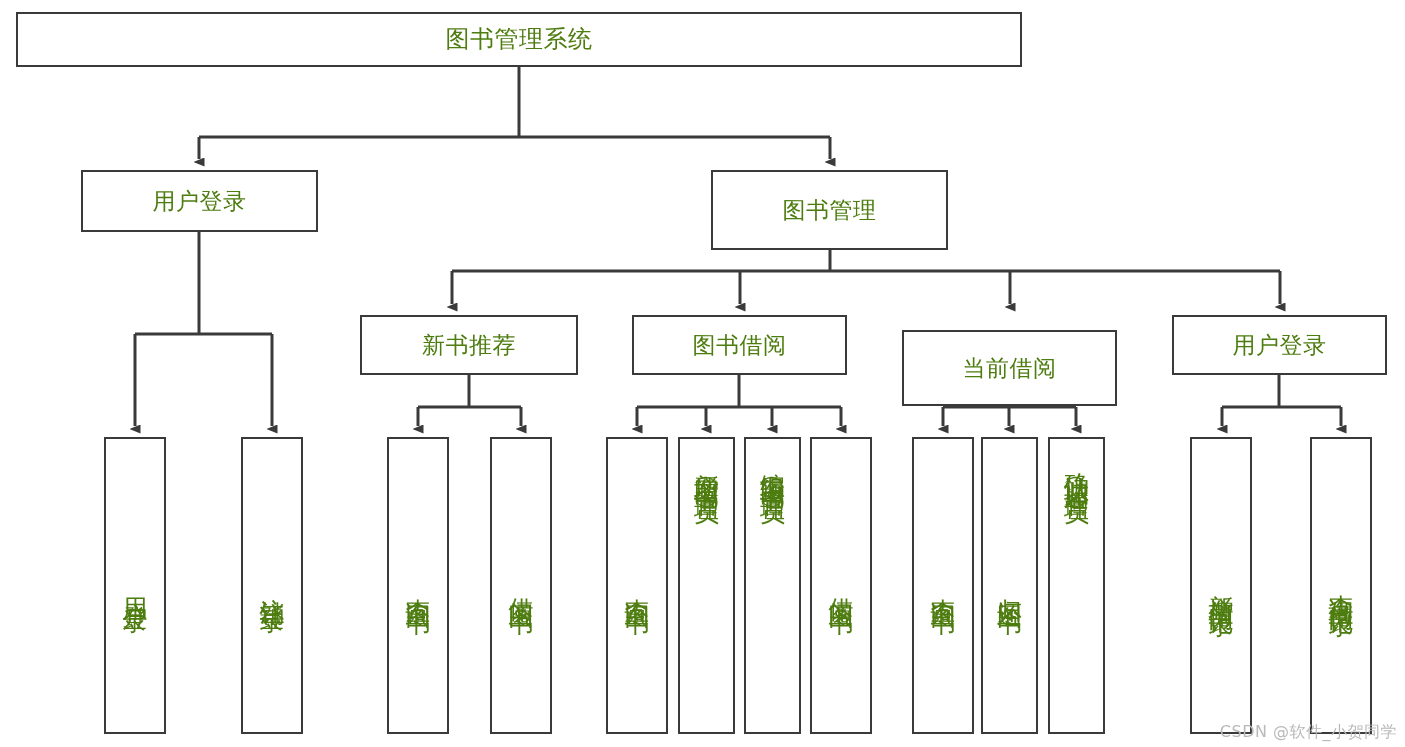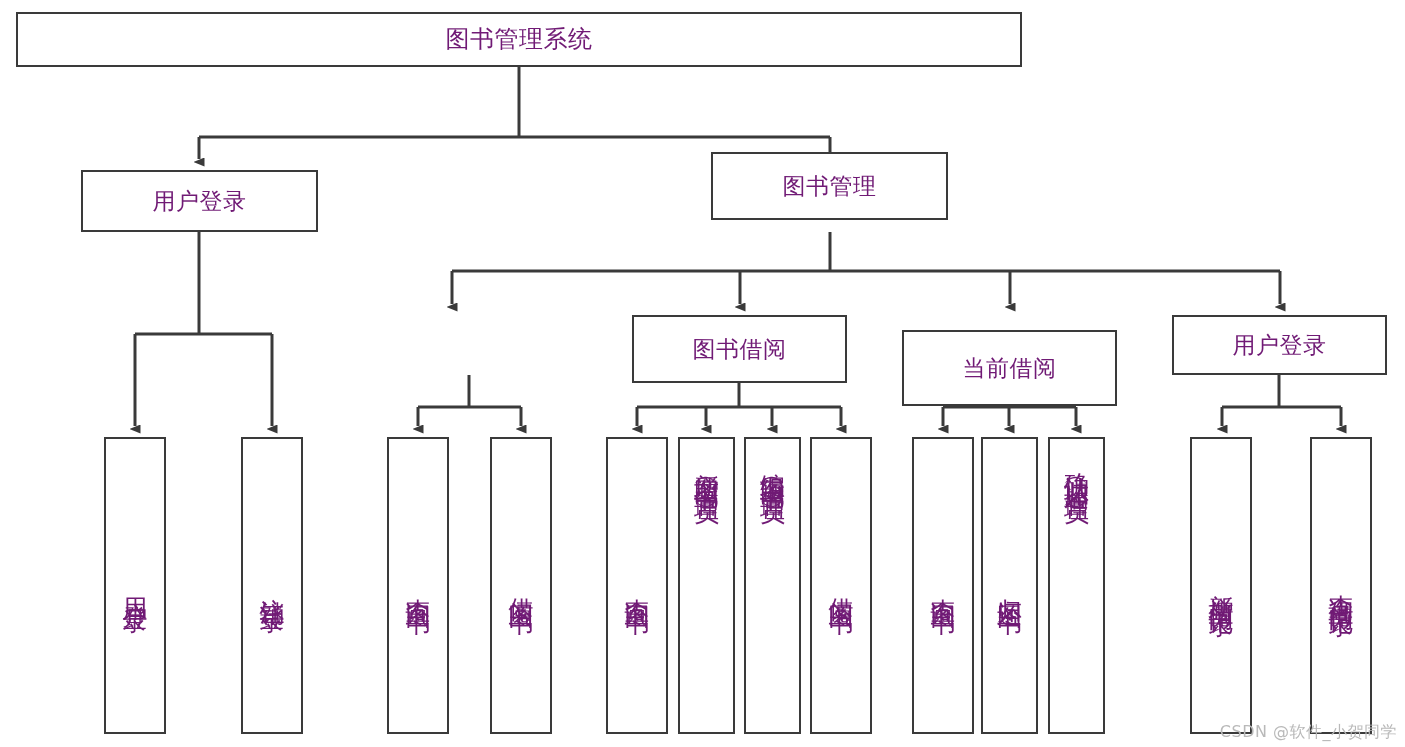--- a/index.html
+++ b/index.html
@@ -27,21 +27,21 @@
     box-sizing:border-box;
     background:#ffffff;
     border:2px solid #3a3a3a;
     display:flex;
     align-items:center;
     justify-content:center;
     z-index:2;
   }
   .node .lbl{
     display:block;
-    color:#701a75;
+    color:#4d7c0f;
     line-height:1.16;
     white-space:pre-line;
   }
   
   .node.horiz .lbl{
     font-size:23px;
     letter-spacing:.5px;
   }
   .node.root .lbl{ font-size:24px; }
   
@@ -129,25 +129,28 @@
     </g>
   </svg>
 
   <div class="node horiz root" style="left:16px; top:12px; width:1006px; height:55px;">
     <span class="lbl">图书管理系统</span>
   </div>
 
   <div class="node horiz" style="left:81px; top:170px; width:237px; height:62px;">
     <span class="lbl">用户登录</span>
   </div>
-  <div class="node horiz" style="left:711px; top:152px; width:237px; height:68px;">
+  <div class="node horiz" style="left:711px; top:170px; width:237px; height:80px;">
     <span class="lbl">图书管理</span>
   </div>
 
-  <div class="node horiz" style="left:632px; top:315px; width:215px; height:68px;">
+  <div class="node horiz" style="left:360px; top:315px; width:218px; height:60px;">
+    <span class="lbl">新书推荐</span>
+  </div>
+  <div class="node horiz" style="left:632px; top:315px; width:215px; height:60px;">
     <span class="lbl">图书借阅</span>
   </div>
   <div class="node horiz" style="left:902px; top:330px; width:215px; height:76px;">
     <span class="lbl">当前借阅</span>
   </div>
   <div class="node horiz" style="left:1172px; top:315px; width:215px; height:60px;">
     <span class="lbl">用户登录</span>
   </div>
 
   <div class="node vert mid" style="left:104px; top:437px; width:62px; height:297px;">

